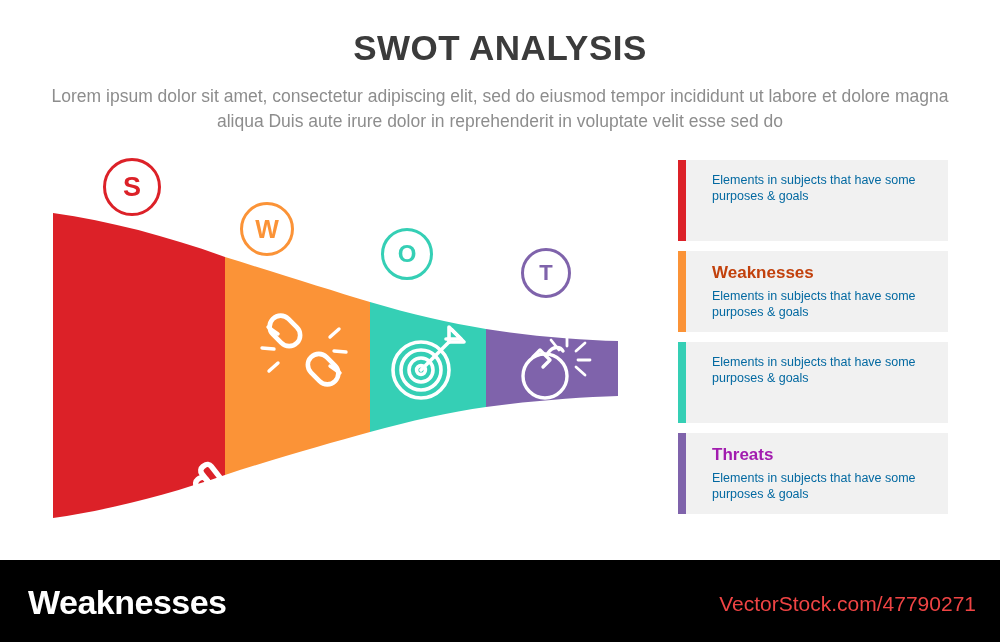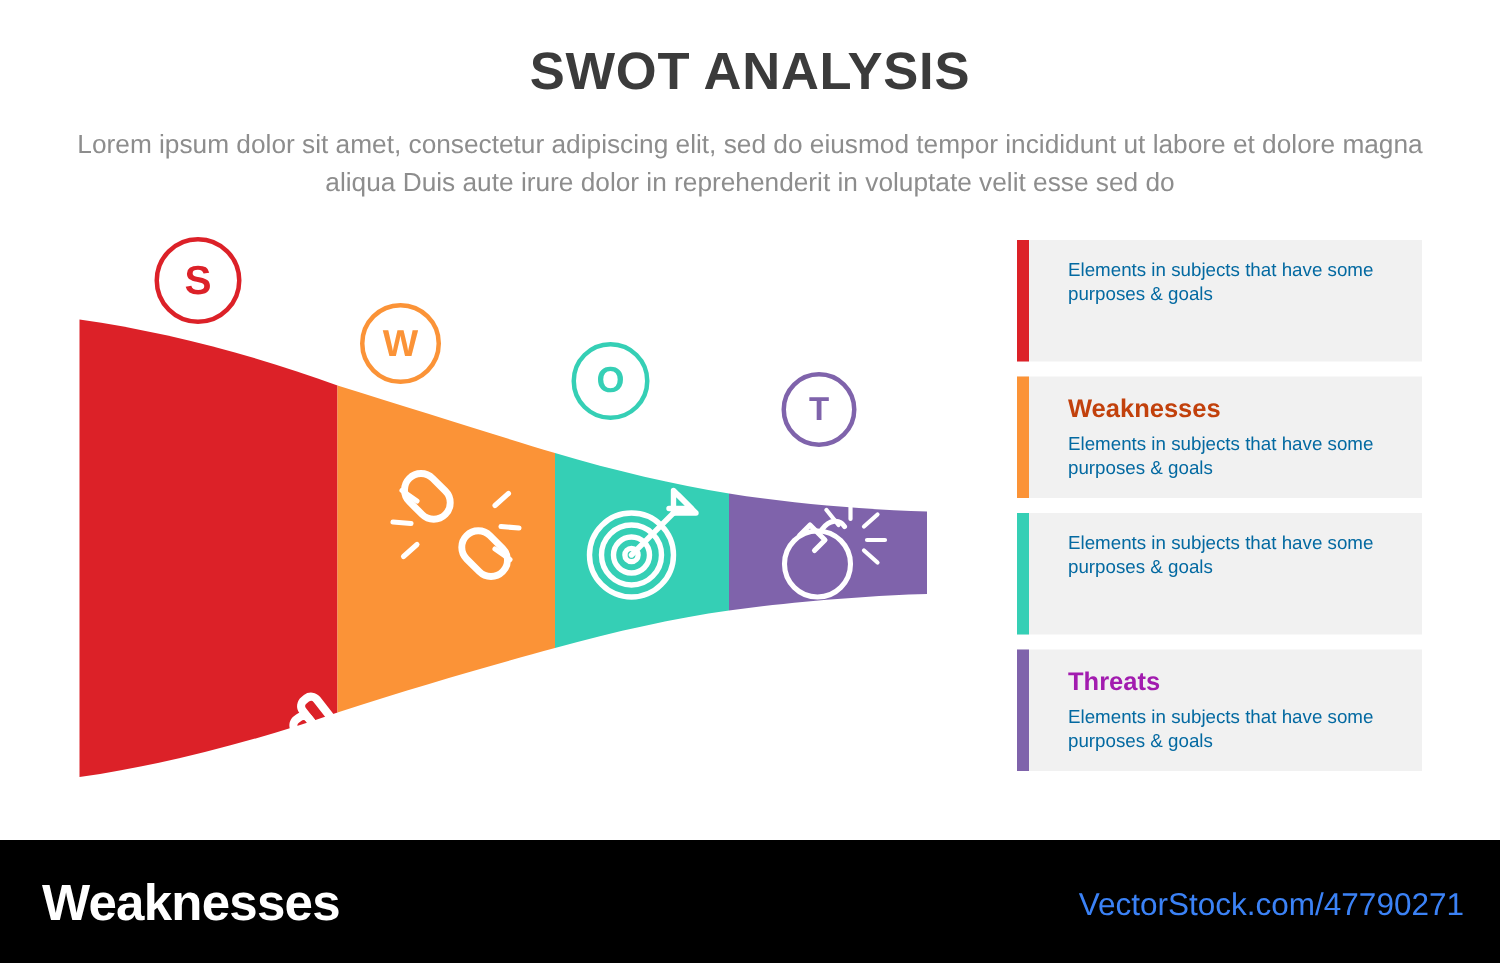--- a/index.html
+++ b/index.html
@@ -153,21 +153,21 @@
     color: #ffffff;
     font-size: 34px;
     font-weight: bold;
     letter-spacing: -0.5px;
     font-family: "Liberation Sans", sans-serif;
   }
   #watermark-url {
     position: absolute;
     right: 24px;
     top: 592px;
-    color: #3b82f6;
+    color: #ef4444;
     font-size: 21px;
     font-family: "Liberation Sans", sans-serif;
   }
 </style>
 </head>
 <body>
 
 <div id="canvas">
 
   <div id="page-title">SWOT ANALYSIS</div>

